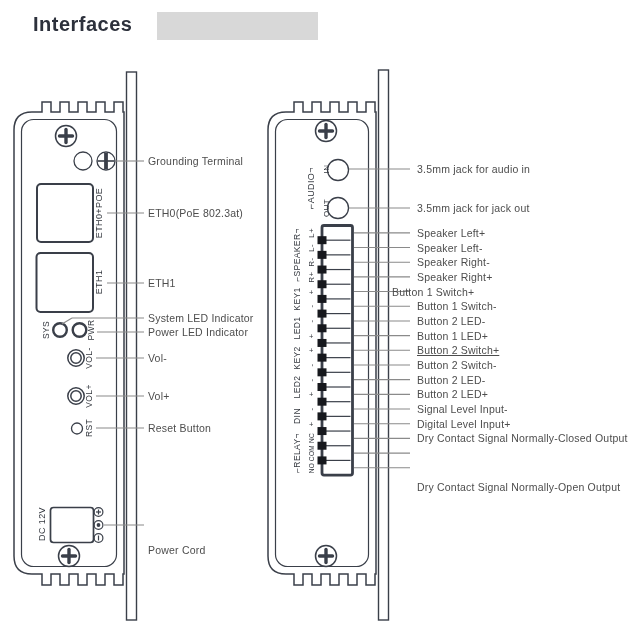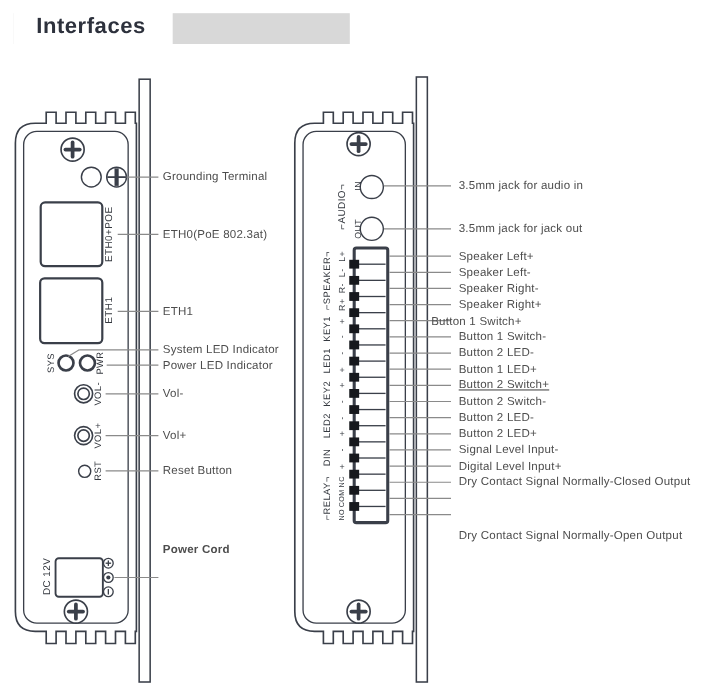--- a/index.html
+++ b/index.html
@@ -200,21 +200,21 @@
     <span class="vtext m8" style="left:326px;top:169px">IN</span>
     <span class="vtext m8" style="left:326px;top:208px">OUT</span>
   <span class="callout" style="left: 148px; top: 161px;">Grounding Terminal</span>
       <span class="callout" style="left: 148px; top: 213px;">ETH0(PoE 802.3at)</span>
       <span class="callout" style="left: 148px; top: 283px;">ETH1</span>
       <span class="callout" style="left: 148px; top: 318px;">System LED Indicator</span>
       <span class="callout" style="left: 148px; top: 332px;">Power LED Indicator</span>
       <span class="callout" style="left: 148px; top: 358px;">Vol-</span>
       <span class="callout" style="left: 148px; top: 396px;">Vol+</span>
       <span class="callout" style="left: 148px; top: 428px;">Reset Button</span>
-      <span class="callout" style="left: 148px; top: 500px; font-weight: bold;">Power Cord</span>
+      <span class="callout" style="left: 148px; top: 550px;">Power Cord</span>
       <span class="callout" style="left: 417px; top: 169px;">3.5mm jack for audio in</span>
       <span class="callout" style="left: 417px; top: 208px;">3.5mm jack for jack out</span>
       <span class="callout" style="left: 417px; top: 232.841px;">Speaker Left+</span>
       <span class="vtext" style="left: 310.5px; top: 232.841px; font-size: 8px;">L+</span>
       <span class="callout" style="left: 417px; top: 247.524px;">Speaker Left-</span>
       <span class="vtext" style="left: 310.5px; top: 247.524px; font-size: 8px;">L-</span>
       <span class="callout" style="left: 417px; top: 262.206px;">Speaker Right-</span>
       <span class="vtext" style="left: 310.5px; top: 262.206px; font-size: 8px;">R-</span>
       <span class="callout" style="left: 417px; top: 276.888px;">Speaker Right+</span>
       <span class="vtext" style="left: 310.5px; top: 276.888px; font-size: 8px;">R+</span>

